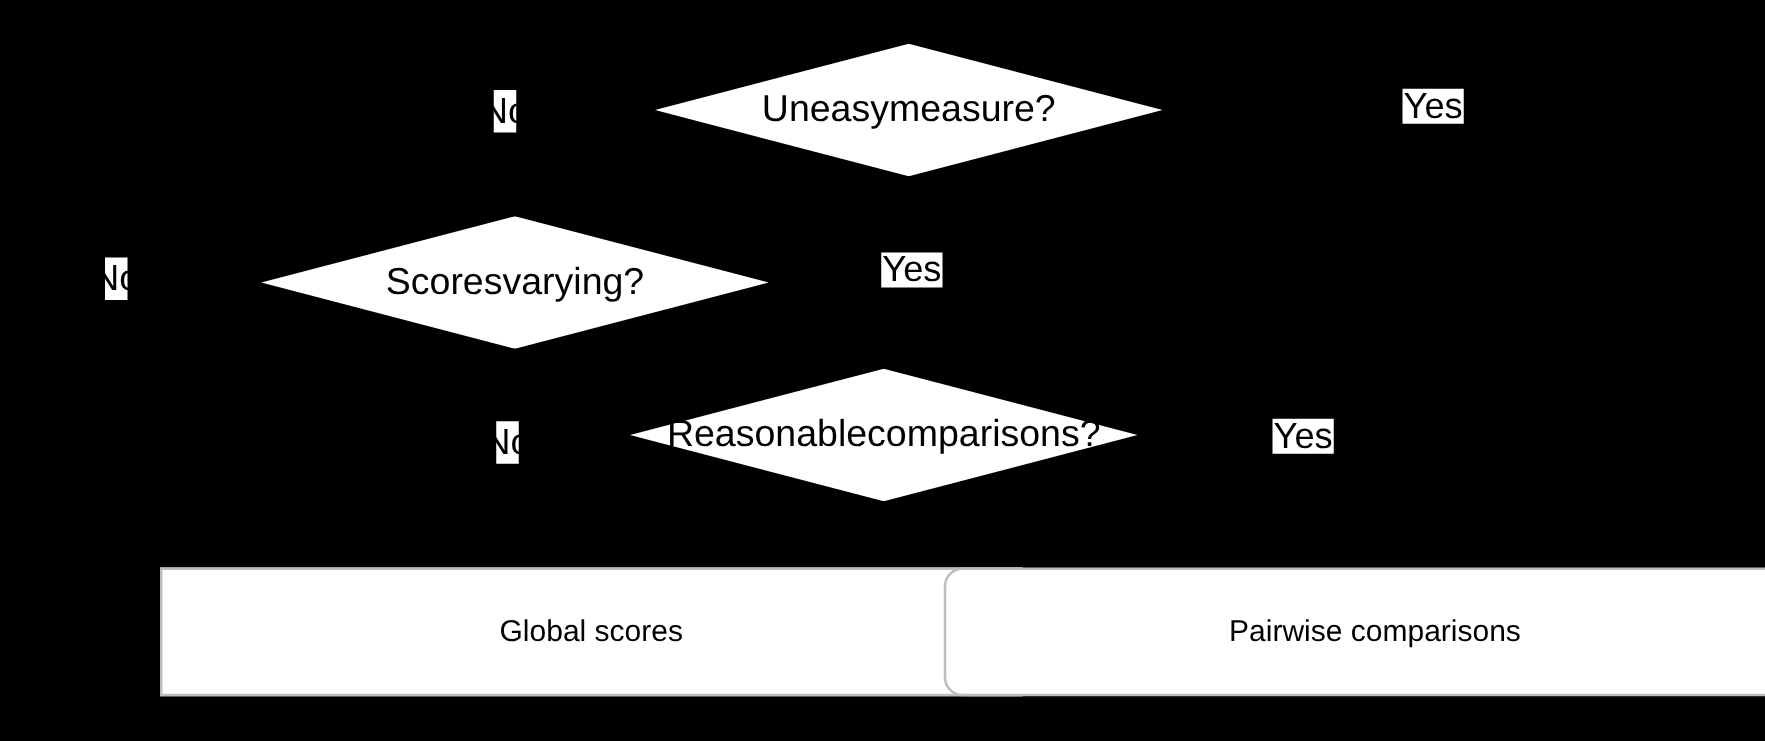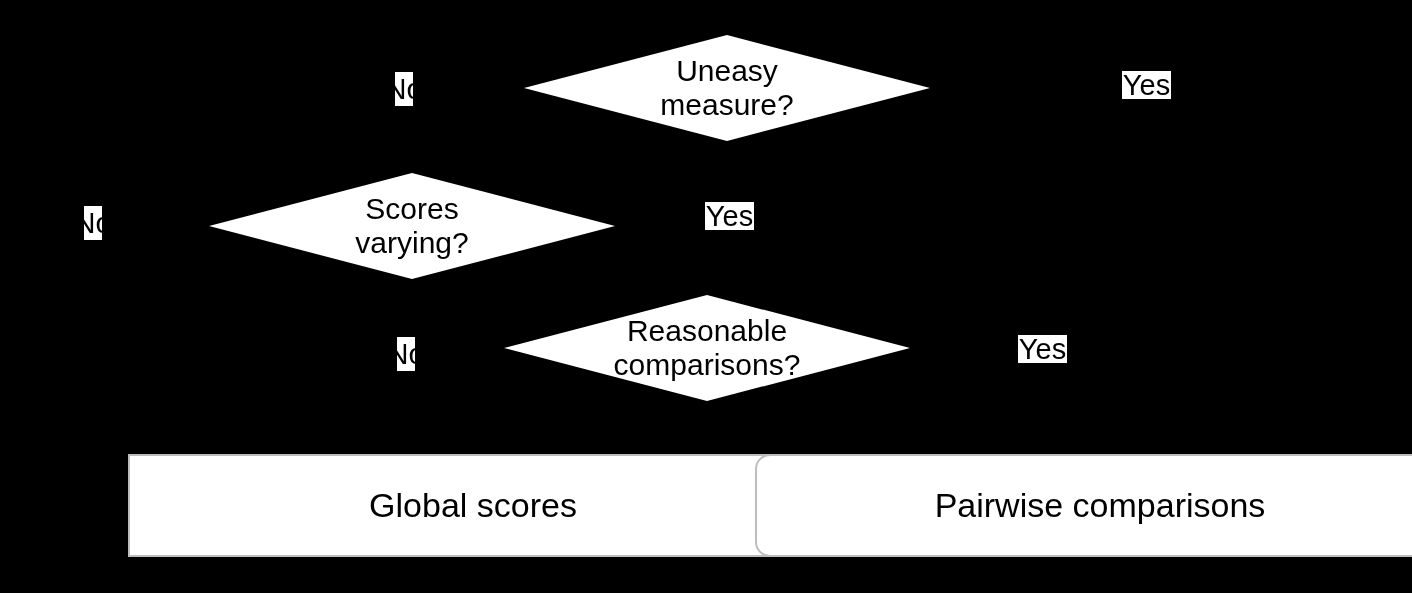--- a/index.html
+++ b/index.html
@@ -36,39 +36,39 @@
     height: 100%;
     display: block;
   }
   .diamond .diamond-label {
     position: absolute;
     left: 0;
     top: 0;
     right: 0;
     bottom: 0;
     display: flex;
-    flex-direction: column;
+    flex-direction: row;
     align-items: center;
     justify-content: center;
     text-align: center;
     font-size: 30px;
     line-height: 34px;
     color: #000000;
   }
   .outcome {
     position: absolute;
     width: 690px;
     height: 103px;
     box-sizing: border-box;
     background: #ffffff;
     border: 2px solid #bdbdbd;
     display: flex;
     align-items: center;
     justify-content: center;
-    font-size: 34px;
+    font-size: 24px;
     color: #000000;
   }
   .edge-label {
     position: absolute;
     background: #ffffff;
     color: #000000;
     font-size: 29px;
     display: flex;
     align-items: center;
     justify-content: center;

